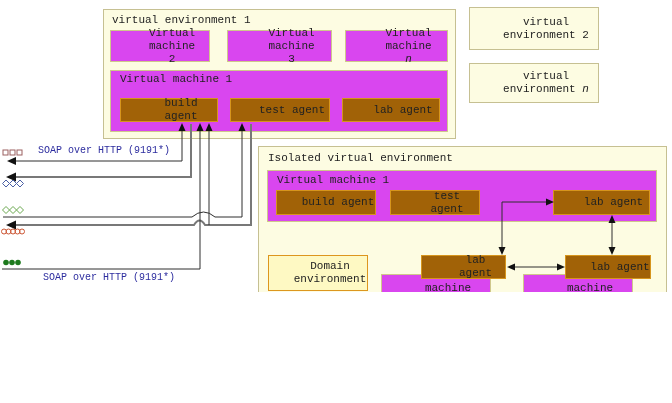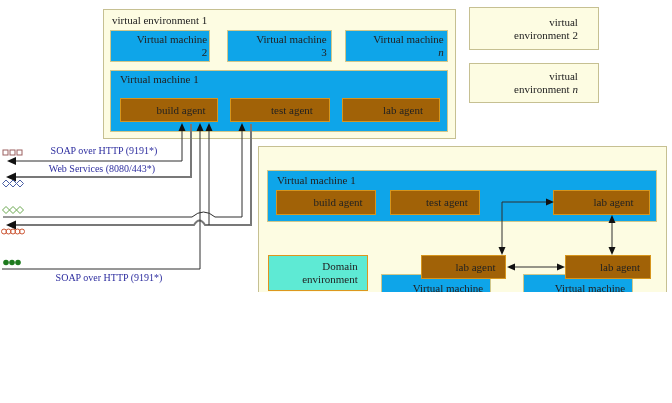--- a/index.html
+++ b/index.html
@@ -1,23 +1,23 @@
 <!DOCTYPE html>
 <html><head>
 <meta charset="utf-8">
 <style>
   html,body{margin:0;padding:0;background:#fff;}
   #canvas{position:relative;width:672px;height:292px;background:#fff;overflow:hidden;
-          font-family:Liberation Serif, serif;}
+          font-family:Liberation Mono, monospace;}
   .box{position:absolute;box-sizing:border-box;font-size:11px;color:#222;}
   .env{background:#FDFCE2;border:1px solid #C6C092;}
-  .vm{background:#0ea5e9;border:1px solid #CFC78B;}
+  .vm{background:#d946ef;border:1px solid #CFC78B;}
   .agent{background:#a16207;border:1px solid #D6951D;}
-  .domain{background:#5eead4;border:1px solid #DD961E;}
-  .center{display:flex;align-items:center;justify-content:center;text-align:right;line-height:13px;padding-left:24px;}
+  .domain{background:#fef9c3;border:1px solid #DD961E;}
+  .center{display:flex;align-items:center;justify-content:center;text-align:center;line-height:13px;padding-left:24px;}
   .title{position:absolute;font-size:11px;color:#222;white-space:nowrap;}
   .plabel{position:absolute;font-size:10px;color:#2D2D9F;text-align:center;line-height:12px;white-space:nowrap;}
   .it{font-style:italic;}
   #wires{position:absolute;left:0;top:0;pointer-events:none;}
   .ln{stroke:#2E2E2E;stroke-width:1;fill:none;}
   .lg{stroke:#787878;stroke-width:2;fill:none;}
   .ah{fill:#111;stroke:none;}
 </style>
 </head>
 <body>
@@ -51,20 +51,21 @@
     <span>environment</span>
     <span>2</span></span>
   </div>
   <div class="box env center" style="left:469px;top:63px;width:130px;height:40px;">
     <span><span>virtual</span><br>
     <span>environment</span>
     <span class="it">n</span></span>
   </div>
 
   <div class="box env" style="left:258px;top:146px;width:409px;height:175px;"></div>
+  <div class="title" style="left:268px;top:152px;">Isolated virtual environment</div>
 
   <div class="box vm" style="left:267px;top:170px;width:390px;height:52px;"></div>
   <div class="title" style="left:277px;top:174px;">Virtual machine 1</div>
   <div class="box agent center" style="left:276px;top:190px;width:100px;height:25px;">build agent</div>
   <div class="box agent center" style="left:390px;top:190px;width:90px;height:25px;">test agent</div>
   <div class="box agent center" style="left:553px;top:190px;width:97px;height:25px;">lab agent</div>
 
 
   <div class="box domain center" style="left:268px;top:255px;width:100px;height:36px;">
     <span><span>Domain</span><br>
@@ -76,21 +77,20 @@
     <span>2</span></span>
   </div>
   <div class="box vm center" style="left:523px;top:274px;width:110px;height:38px;align-items:flex-end;padding-bottom:3px;">
     <span><span>Virtual machine</span><br>
     <span class="it">n</span></span>
   </div>
   <div class="box agent center" style="left:421px;top:255px;width:85px;height:24px;">lab agent</div>
   <div class="box agent center" style="left:565px;top:255px;width:86px;height:24px;">lab agent</div>
 
   <div class="plabel" style="left:28px;top:145px;width:152px;">SOAP over HTTP (9191*)</div>
-  <div class="plabel" style="left:22px;top:163px;width:160px;">Web Services (8080/443*)</div>
   <div class="plabel" style="left:33px;top:272px;width:152px;">SOAP over HTTP (9191*)</div>
 
   <svg id="wires" width="672" height="403" viewBox="0 0 672 403">
 
     <g>
       <path class="ln" d="M15,161 H182 V130"></path>
       <polygon class="ah" points="7,161 16,157 16,165"></polygon>
       <polygon class="ah" points="182,123 178.5,131 185.5,131"></polygon>
     </g>
 

